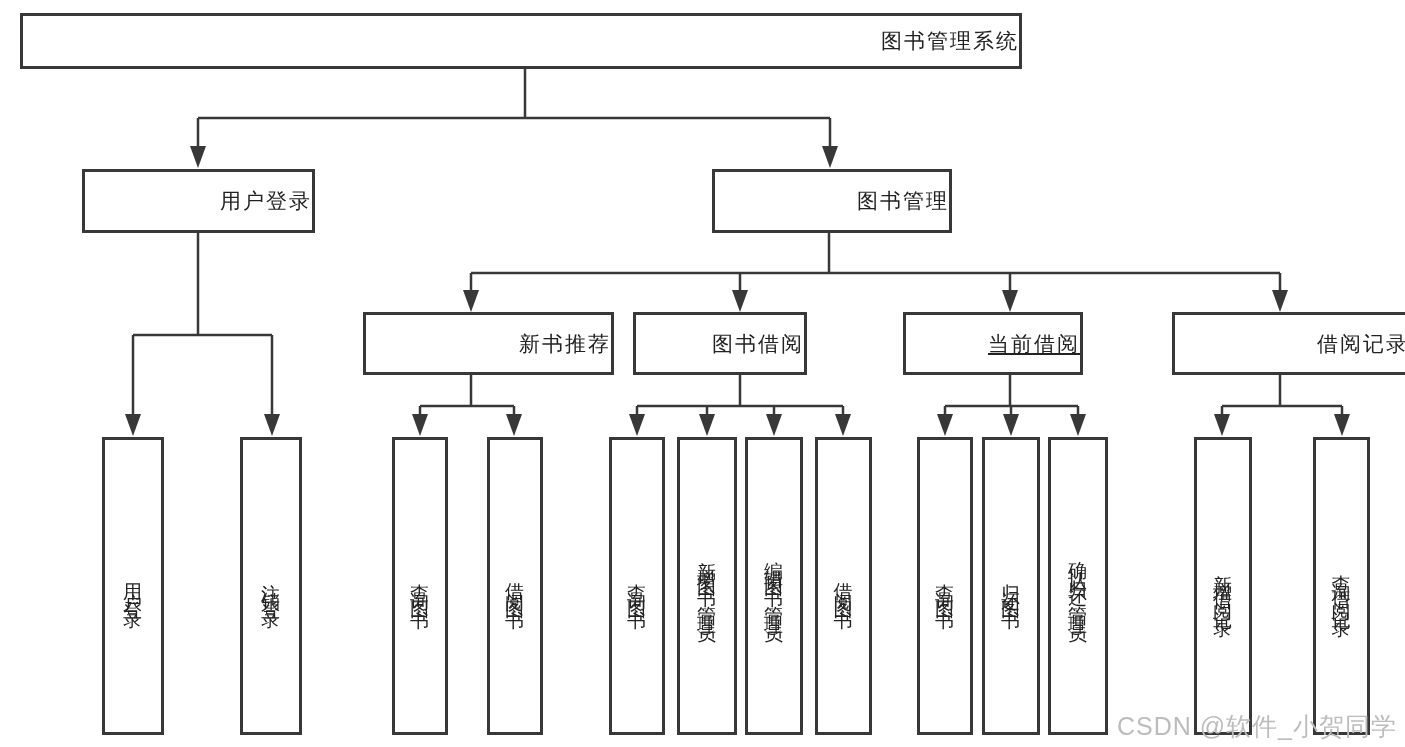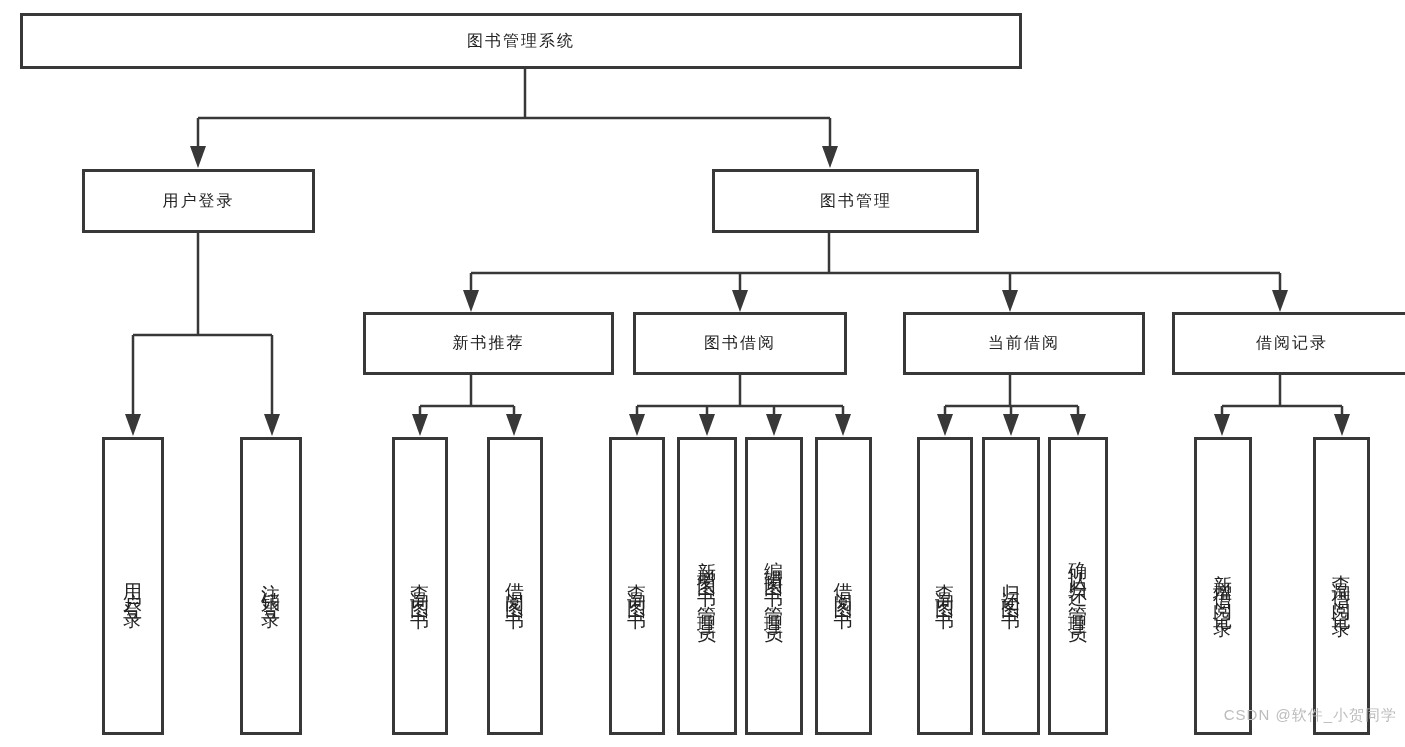--- a/index.html
+++ b/index.html
@@ -27,37 +27,38 @@
     position: absolute;
     box-sizing: border-box;
     border: 3px solid #383838;
     background: #ffffff;
     display: flex;
     align-items: center;
     justify-content: center;
     color: #222222;
   }
   .hnode {
-    font-size: 16px;
+    font-size: 21px;
     letter-spacing: 2px;
     white-space: nowrap;
+    justify-content: flex-end;
   }
   .vnode span {
     writing-mode: vertical-rl;
     text-orientation: mixed;
     font-size: 19px;
     letter-spacing: 9px;
     line-height: 1;
     white-space: nowrap;
   }
   .watermark {
     position: absolute;
     right: 8px;
-    bottom: 22px;
-    font-size: 15px;
+    bottom: 4px;
+    font-size: 25px;
     color: #bcbcbc;
     letter-spacing: 1px;
     z-index: 5;
     white-space: nowrap;
   }
 </style>
 </head>
 <body>
 
 <div id="stage">
@@ -109,31 +110,31 @@
     </g>
   </svg>
 
   <div class="node hnode" style="left:20px; top:13px; width:1002px; height:56px;">
     <span>图书管理系统</span>
   </div>
 
   <div class="node hnode" style="left:82px; top:169px; width:233px; height:64px;">
     <span>用户登录</span>
   </div>
-  <div class="node hnode" style="left:712px; top:169px; width:267px; height:64px;padding-left:21px;">
+  <div class="node hnode" style="left:712px; top:169px; width:240px; height:64px;padding-left:21px;">
     <span>图书管理</span>
   </div>
 
   <div class="node hnode" style="left:363px; top:312px; width:251px; height:63px;">
     <span>新书推荐</span>
   </div>
-  <div class="node hnode" style="left:633px; top:312px; width:214px; height:63px;">
+  <div class="node hnode" style="left:633px; top:312px; width:174px; height:63px;">
     <span>图书借阅</span>
   </div>
-  <div class="node hnode" style="left:903px; top:312px; width:242px; height:63px;">
+  <div class="node hnode" style="left:903px; top:312px; width:180px; height:63px;text-decoration:underline;">
     <span>当前借阅</span>
   </div>
   <div class="node hnode" style="left:1172px; top:312px; width:240px; height:63px;">
     <span>借阅记录</span>
   </div>
 
   <div class="node vnode" style="left:102px; top:437px; width:62px; height:298px;">
     <span>用户登录</span>
   </div>
   <div class="node vnode" style="left:240px; top:437px; width:62px; height:298px;">

